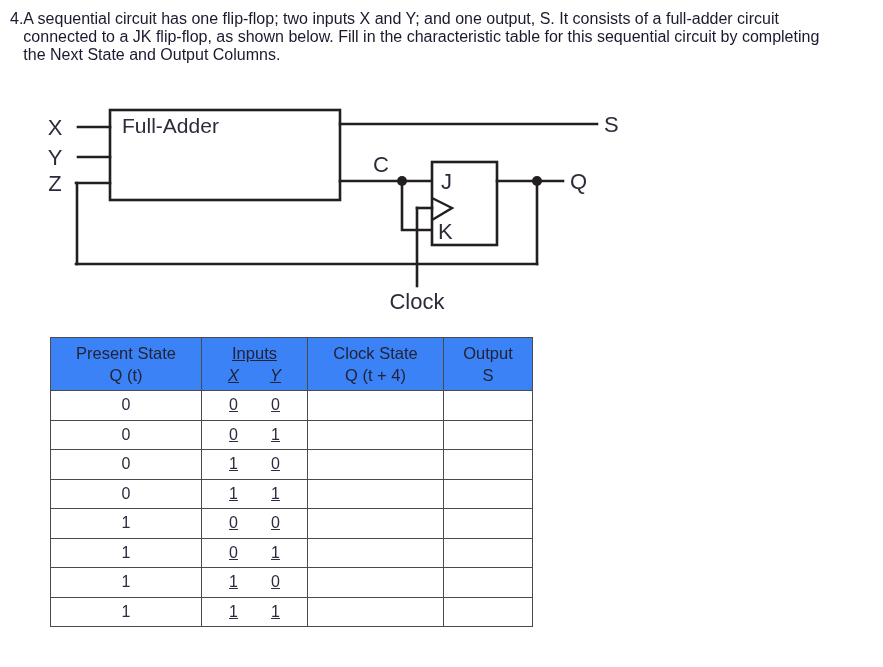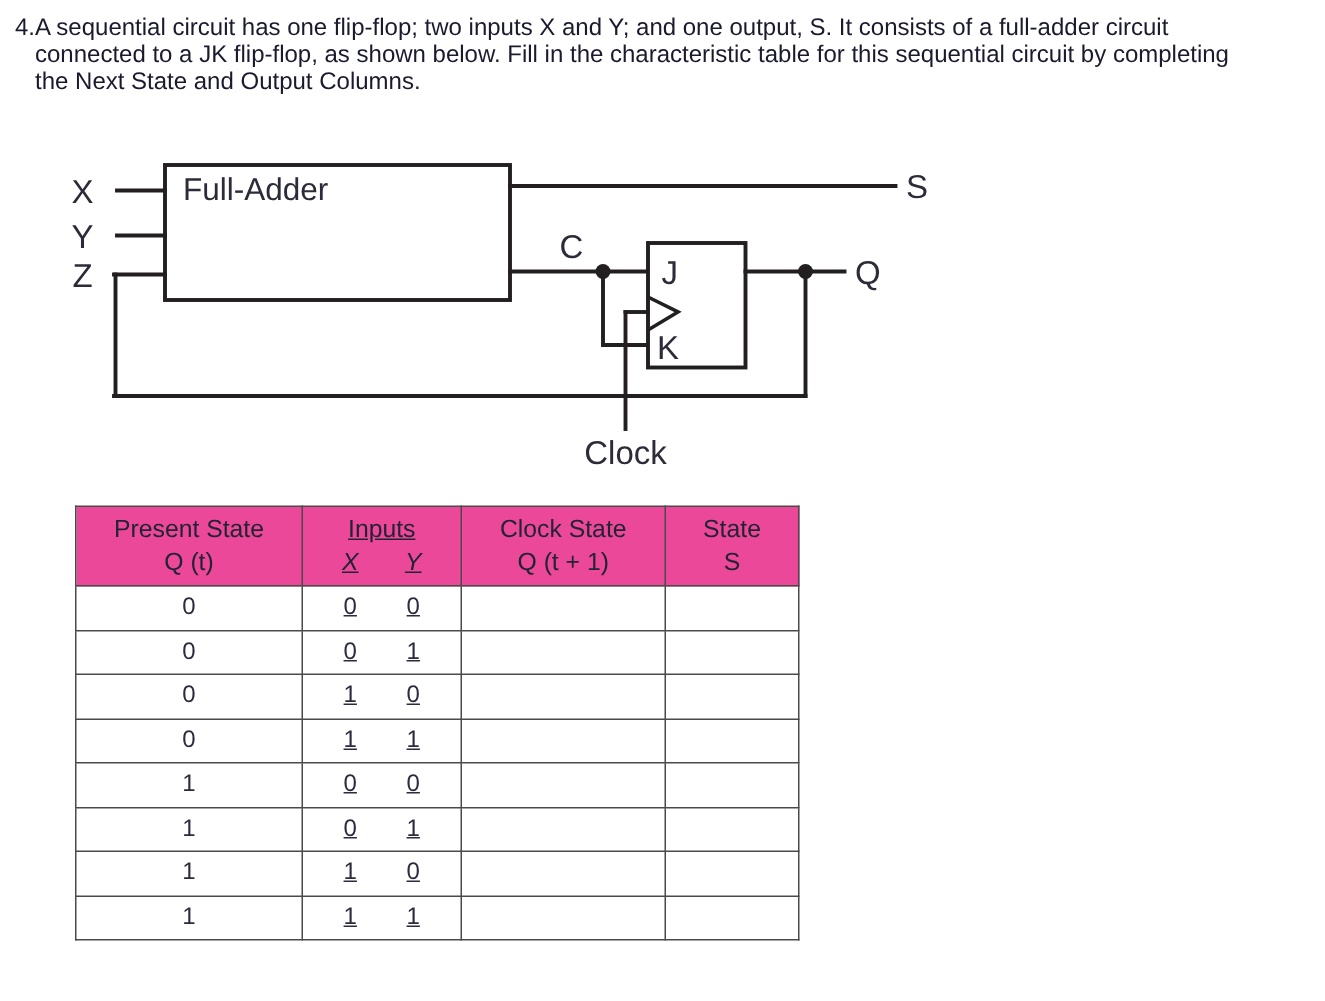--- a/index.html
+++ b/index.html
@@ -84,21 +84,21 @@
   #characteristic-table th {
     border: 1.6px solid #4a4a4a;
     text-align: center;
     vertical-align: middle;
     font-weight: normal;
     color: #232335;
     font-size: 16.5px;
     padding: 0;
   }
   #characteristic-table thead th {
-    background: #ec4899;
+    background: #3b82f6;
     height: 52px;
     line-height: 22px;
     font-size: 16.5px;
   }
   #characteristic-table thead th .hdr-line2 {
     display: block;
   }
   #characteristic-table tbody td {
     height: 28.5px;
     font-size: 16px;
@@ -191,24 +191,24 @@
         <span>Inputs</span>
         <span class="hdr-line2">
           <span class="inputs-pair">
             <span class="italic-var">X</span>
             <span class="italic-var">Y</span>
           </span>
         </span>
       </th>
       <th class="col-next">
         <span>Clock State</span>
-        <span class="hdr-line2">Q (t + 1)</span>
+        <span class="hdr-line2">Q (t + 4)</span>
       </th>
       <th class="col-output">
-        <span>State</span>
+        <span>Output</span>
         <span class="hdr-line2">S</span>
       </th>
     </tr>
   </thead>
   <tbody id="table-body">
       <tr>
         <td class="col-present">0</td>
         <td class="col-inputs">
           <div class="inputs-pair">
             <span>0</span>

